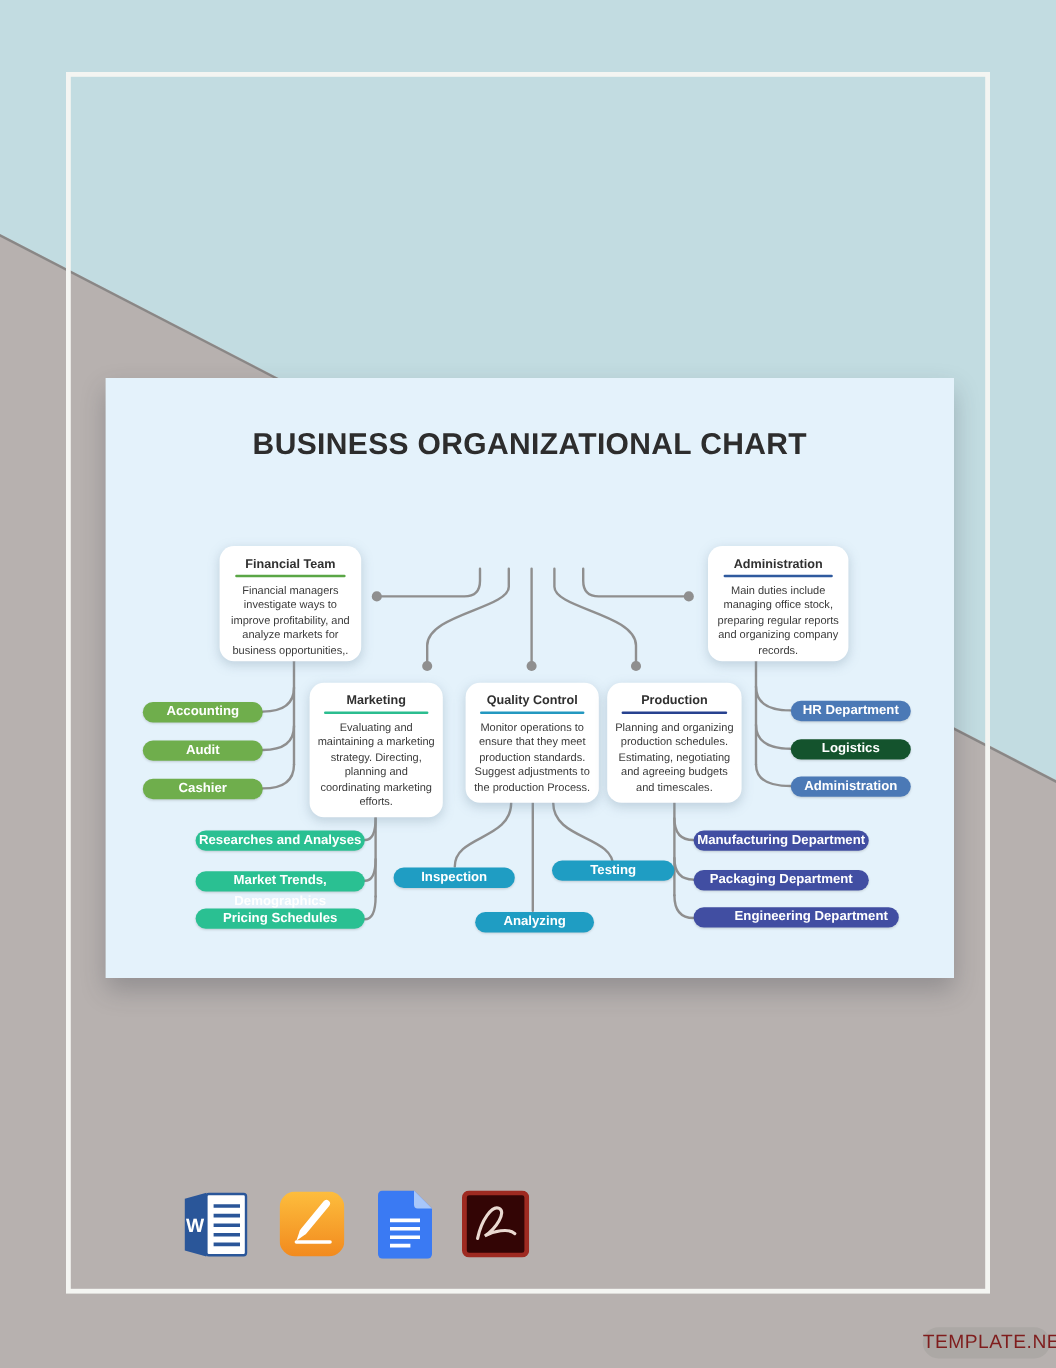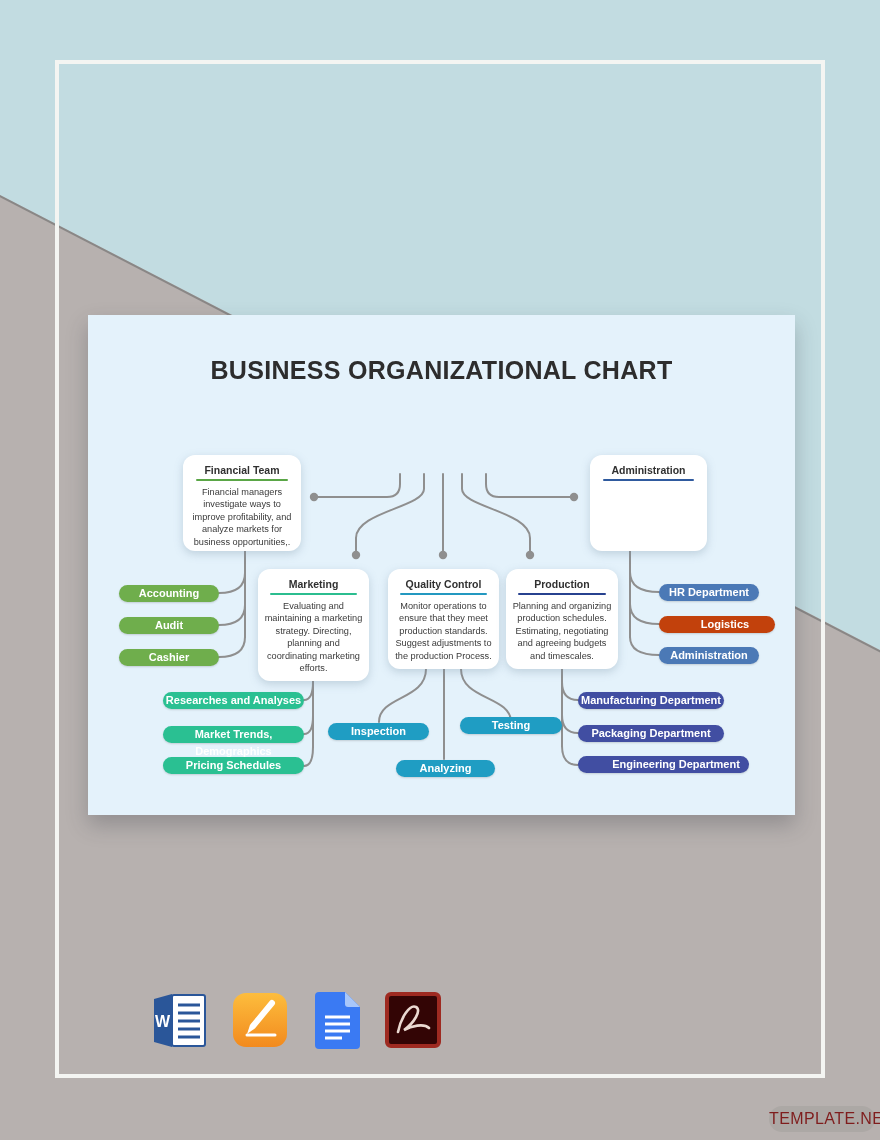--- a/index.html
+++ b/index.html
@@ -123,40 +123,41 @@
     <div class="d">Monitor operations to ensure that they meet production standards. Suggest adjustments to the production Process.</div>
   </div>
   <div class="tbox box-production">
     <div class="t">Production</div>
     <div class="u" style="background-color: rgb(39, 65, 143);"></div>
     <div class="d">Planning and organizing production schedules. Estimating, negotiating and agreeing budgets and timescales.</div>
   </div>
   <div class="tbox box-administration">
     <div class="t">Administration</div>
     <div class="u" style="background-color: rgb(47, 90, 158);"></div>
+    <div class="d">Main duties include managing office stock, preparing regular reports and organizing company records.</div>
   </div>
 
   <div class="pill p-acc" style="background-color: rgb(111, 174, 76);">Accounting</div>
   <div class="pill p-aud" style="background-color: rgb(111, 174, 76);">Audit</div>
   <div class="pill p-cas" style="background-color: rgb(111, 174, 76);">Cashier</div>
 
   <div class="pill p-res" style="background-color: rgb(42, 192, 146);">Researches and Analyses</div>
   <div class="pill p-mkt" style="background-color: rgb(42, 192, 146);">Market Trends, Demographics</div>
   <div class="pill p-prc" style="background-color: rgb(42, 192, 146);">Pricing Schedules</div>
 
   <div class="pill p-ins" style="background-color: rgb(31, 157, 195);">Inspection</div>
   <div class="pill p-tst" style="background-color: rgb(31, 157, 195);">Testing</div>
   <div class="pill p-ana" style="background-color: rgb(31, 157, 195);">Analyzing</div>
 
   <div class="pill p-man" style="background-color: rgb(65, 78, 162);">Manufacturing Department</div>
   <div class="pill p-pkg" style="background-color: rgb(65, 78, 162);">Packaging Department</div>
   <div class="pill p-eng" style="background-color: rgb(65, 78, 162); padding-left: 25px;">Engineering Department</div>
 
   <div class="pill p-hr" style="background-color: rgb(75, 121, 182);">HR Department</div>
-  <div class="pill p-log" style="background-color: #c2410c; padding-left: 16px;">Logistics</div>
+  <div class="pill p-log" style="background-color: #14532d;">Logistics</div>
   <div class="pill p-adm" style="background-color: rgb(75, 121, 182);">Administration</div>
 
   <div class="fmt i-word">
     <svg width="57" height="57" viewBox="0 0 57 57">
       <rect x="21" y="3" width="33" height="51" rx="2" fill="#ffffff" stroke="#2a5699" stroke-width="2"></rect>
       <g stroke="#2a5699" stroke-width="3">
         <line x1="27" y1="13" x2="49" y2="13"></line>
           <line x1="27" y1="21" x2="49" y2="21"></line>
         <line x1="27" y1="29" x2="49" y2="29"></line>
           <line x1="27" y1="37" x2="49" y2="37"></line>

